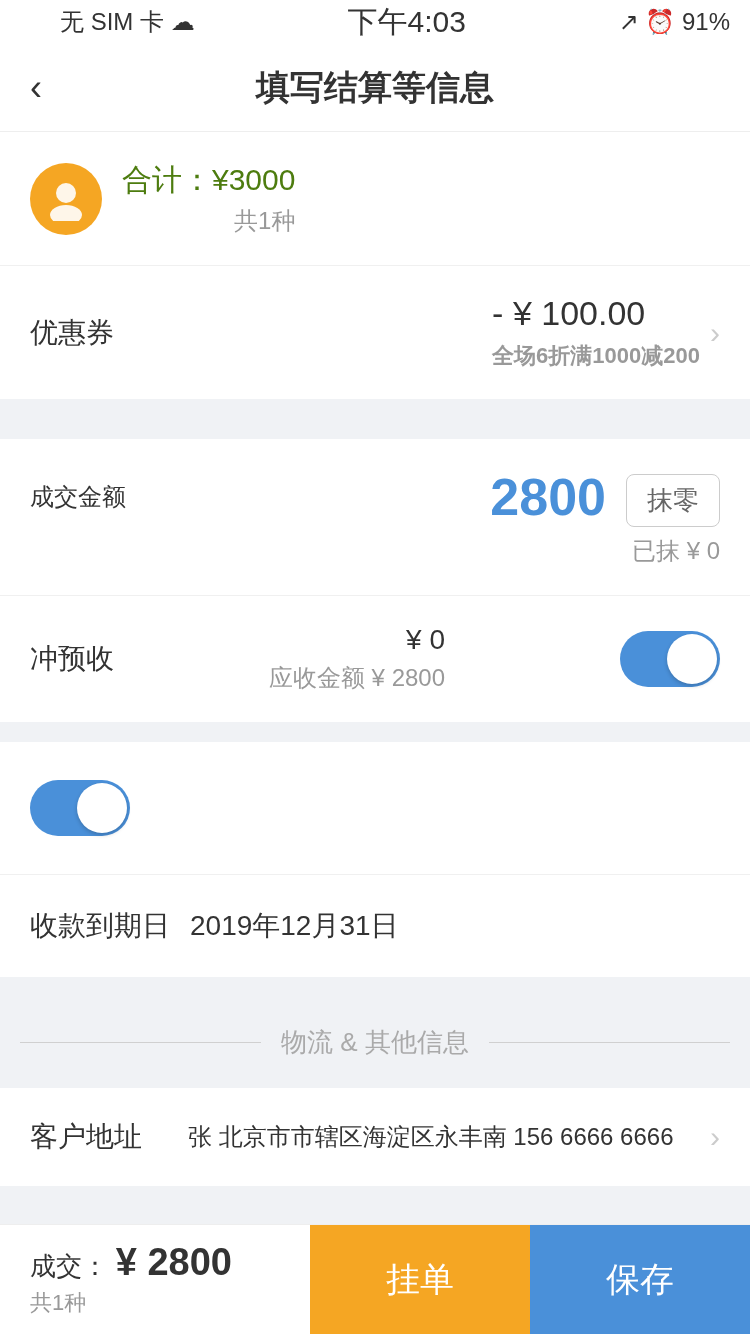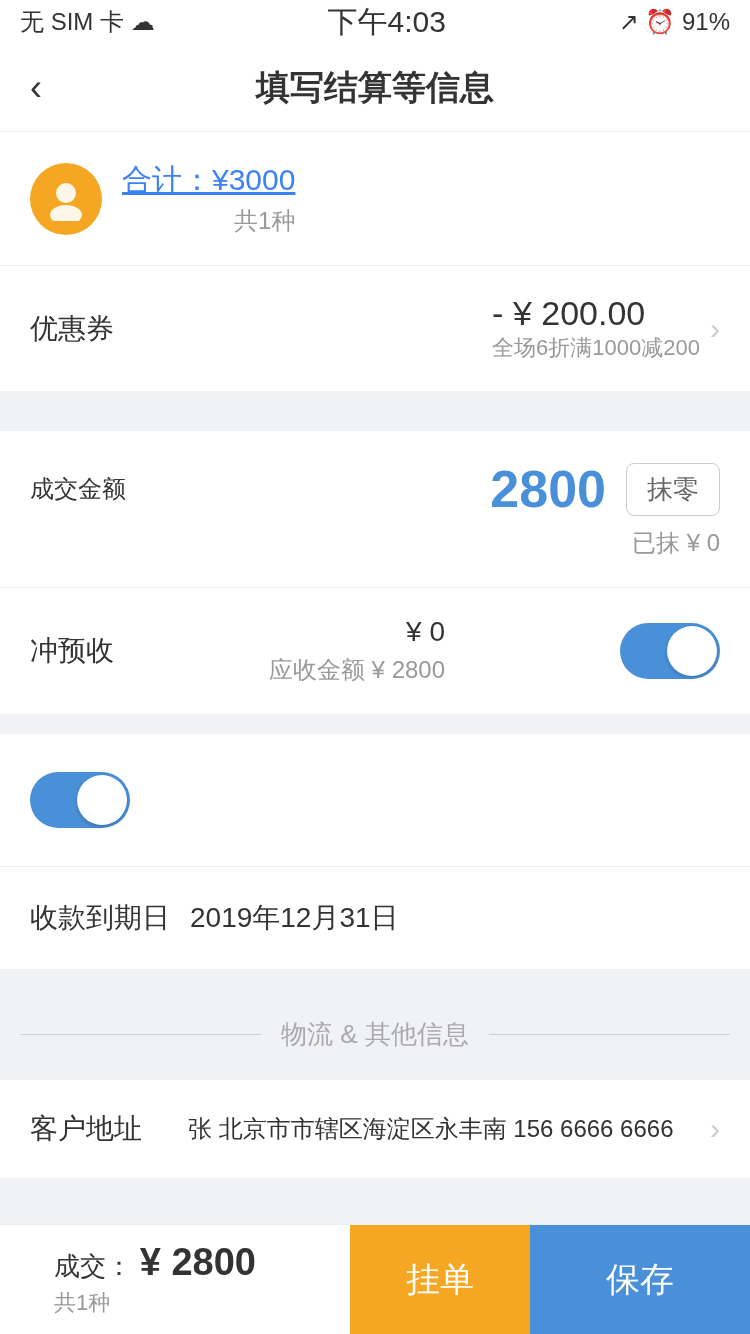--- a/index.html
+++ b/index.html
@@ -18,21 +18,21 @@
       width: 100%;
       height: 44px;
       background: #fff;
       display: flex;
       align-items: center;
       justify-content: space-between;
       padding: 0 20px;
       font-size: 24px;
       color: #333;
     }
-    .status-left { display: flex; align-items: center; gap: 8px; }
+    .status-left { display: flex; align-items: center; gap: 8px; margin-left: 40px; }
     .status-center { font-size: 30px; font-weight: 500; }
     .status-right { display: flex; align-items: center; gap: 6px; font-size: 24px; }
 
     
     .nav-bar {
       width: 100%;
       height: 88px;
       background: #fff;
       display: flex;
       align-items: center;
@@ -78,56 +78,56 @@
       flex-shrink: 0;
     }
     .avatar-icon {
       width: 44px;
       height: 44px;
     }
     .customer-info { flex: 1; }
     .customer-phone { font-size: 30px; font-weight: 500; color: #333; }
     .customer-sub { font-size: 24px; color: #999; margin-top: 4px; }
     .customer-total { text-align: right; }
-    .total-amount { font-size: 30px; color: #3b82f6; text-decoration: underline; }
+    .total-amount { font-size: 30px; color: #4d7c0f; }
     .total-sub { font-size: 24px; color: #999; margin-top: 4px; }
 
     
     .coupon-row {
       display: flex;
       align-items: center;
       justify-content: space-between;
       padding: 28px 30px;
       background: #fff;
       border-top: 1px solid #f0f0f0;
     }
     .coupon-label { font-size: 28px; color: #333; }
     .coupon-right { display: flex; align-items: center; gap: 10px; }
     .coupon-discount { font-size: 34px; color: #333; font-weight: 500; }
-    .coupon-desc { font-size: 22px; color: #999; margin-top: 0; text-align: right; }
+    .coupon-desc { font-size: 22px; color: #999; margin-top: 8px; text-align: right; font-weight: bold; }
     .coupon-arrow { color: #ccc; font-size: 30px; }
 
     
     .gray-divider {
       height: 20px;
       background: #f0f2f5;
     }
 
     
     .amount-section {
       background: #fff;
       padding: 28px 30px;
     }
     .amount-row {
       display: flex;
       align-items: center;
       justify-content: space-between;
     }
     .amount-label { font-size: 24px; color: #333; }
-    .amount-right { display: flex; align-items: center; gap: 20px; margin-left: 19px; }
+    .amount-right { display: flex; align-items: flex-end; gap: 20px; margin-left: 19px; }
     .amount-value { font-size: 52px; font-weight: 600; color: #4a90d9; }
     .round-off-btn {
       border: 1px solid #ccc;
       border-radius: 8px;
       padding: 8px 20px;
       font-size: 26px;
       color: #666;
       background: #fff;
       cursor: pointer;
     }
@@ -225,27 +225,26 @@
       width: 750px;
       height: 110px;
       display: flex;
       align-items: center;
       background: #fff;
       border-top: 1px solid #eee;
     }
     .bottom-summary {
       flex: 1;
       padding: 0 30px;
-      margin-left: 24px;
     }
     .bottom-deal { font-size: 26px; color: #333; }
     .bottom-deal-amount { font-size: 38px; font-weight: 600; color: #333; }
     .bottom-count { font-size: 22px; color: #999; margin-top: 4px; }
     .btn-hang {
-      width: 180px;
+      width: 220px;
       height: 110px;
       background: #f5a623;
       display: flex;
       align-items: center;
       justify-content: center;
       font-size: 34px;
       color: #fff;
       font-weight: 500;
       cursor: pointer;
     }
@@ -297,21 +296,21 @@
       <div class="customer-total">
         <div class="total-amount">合计：¥3000</div>
         <div class="total-sub">共1种</div>
       </div>
     </div>
 
     <div class="coupon-row">
       <div class="coupon-label">优惠券</div>
       <div class="coupon-right">
         <div>
-          <div class="coupon-discount">- ¥ 200.00</div>
+          <div class="coupon-discount">- ¥ 100.00</div>
           <div class="coupon-desc">全场6折满1000减200</div>
         </div>
         <div class="coupon-arrow">›</div>
       </div>
     </div>
   </div>
 
   <div class="gray-divider"></div>
 
   <div class="amount-section">

